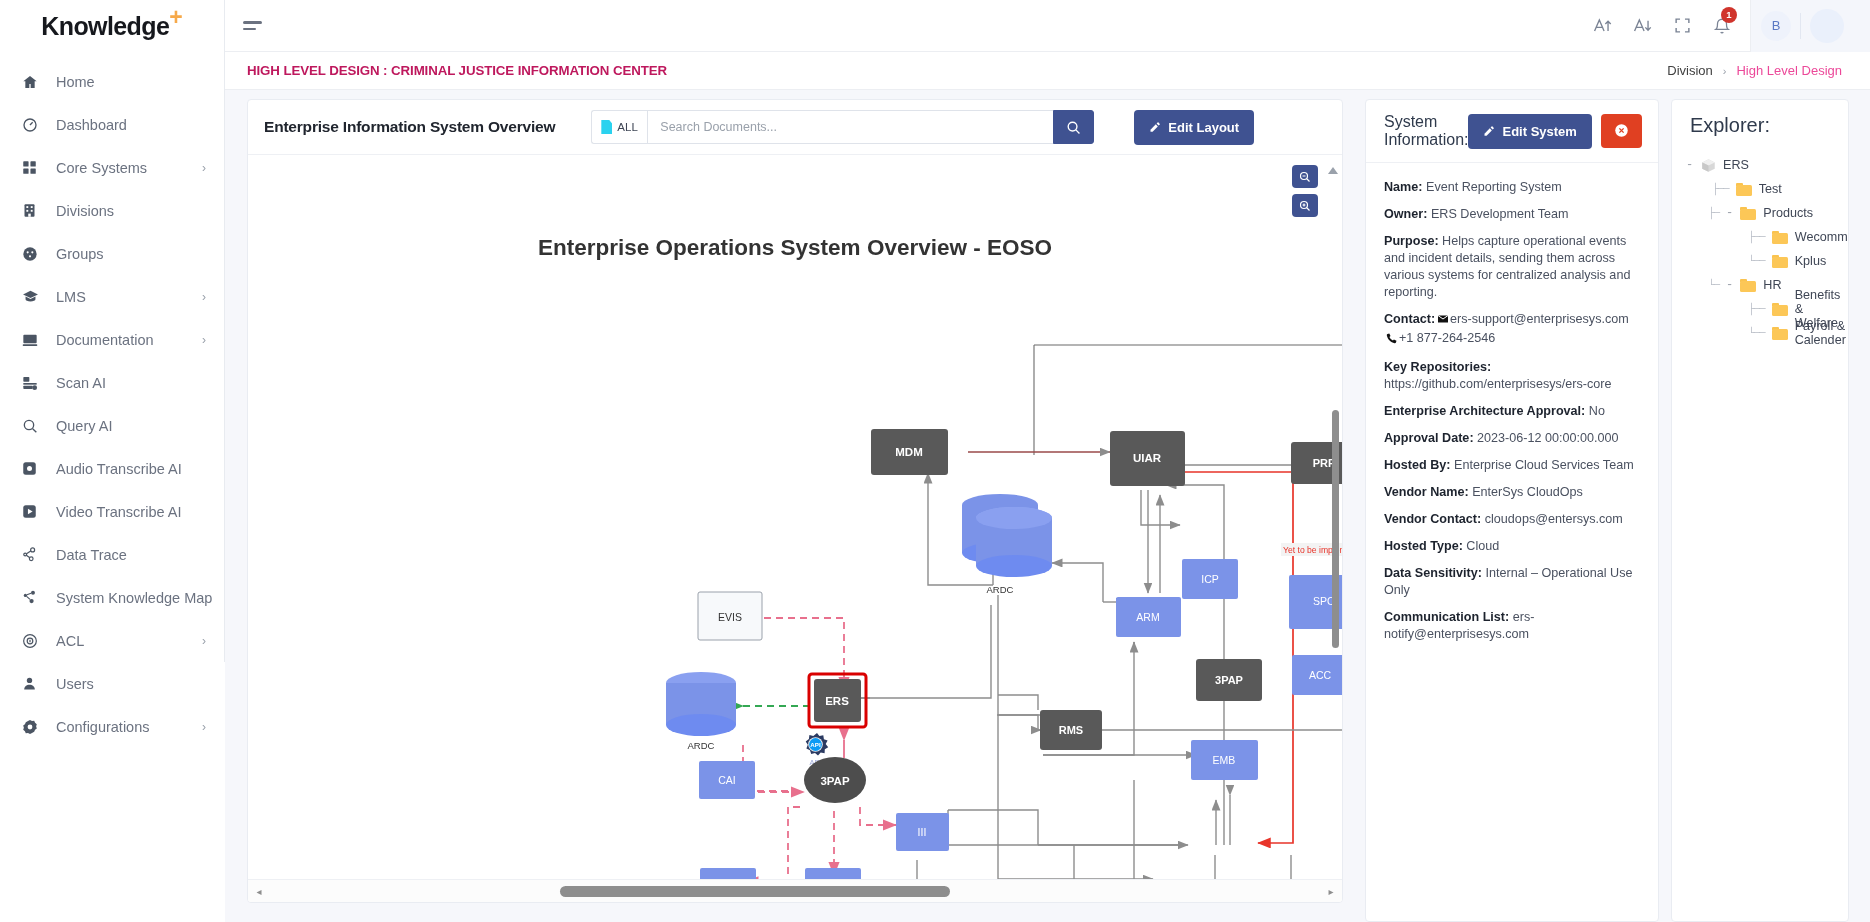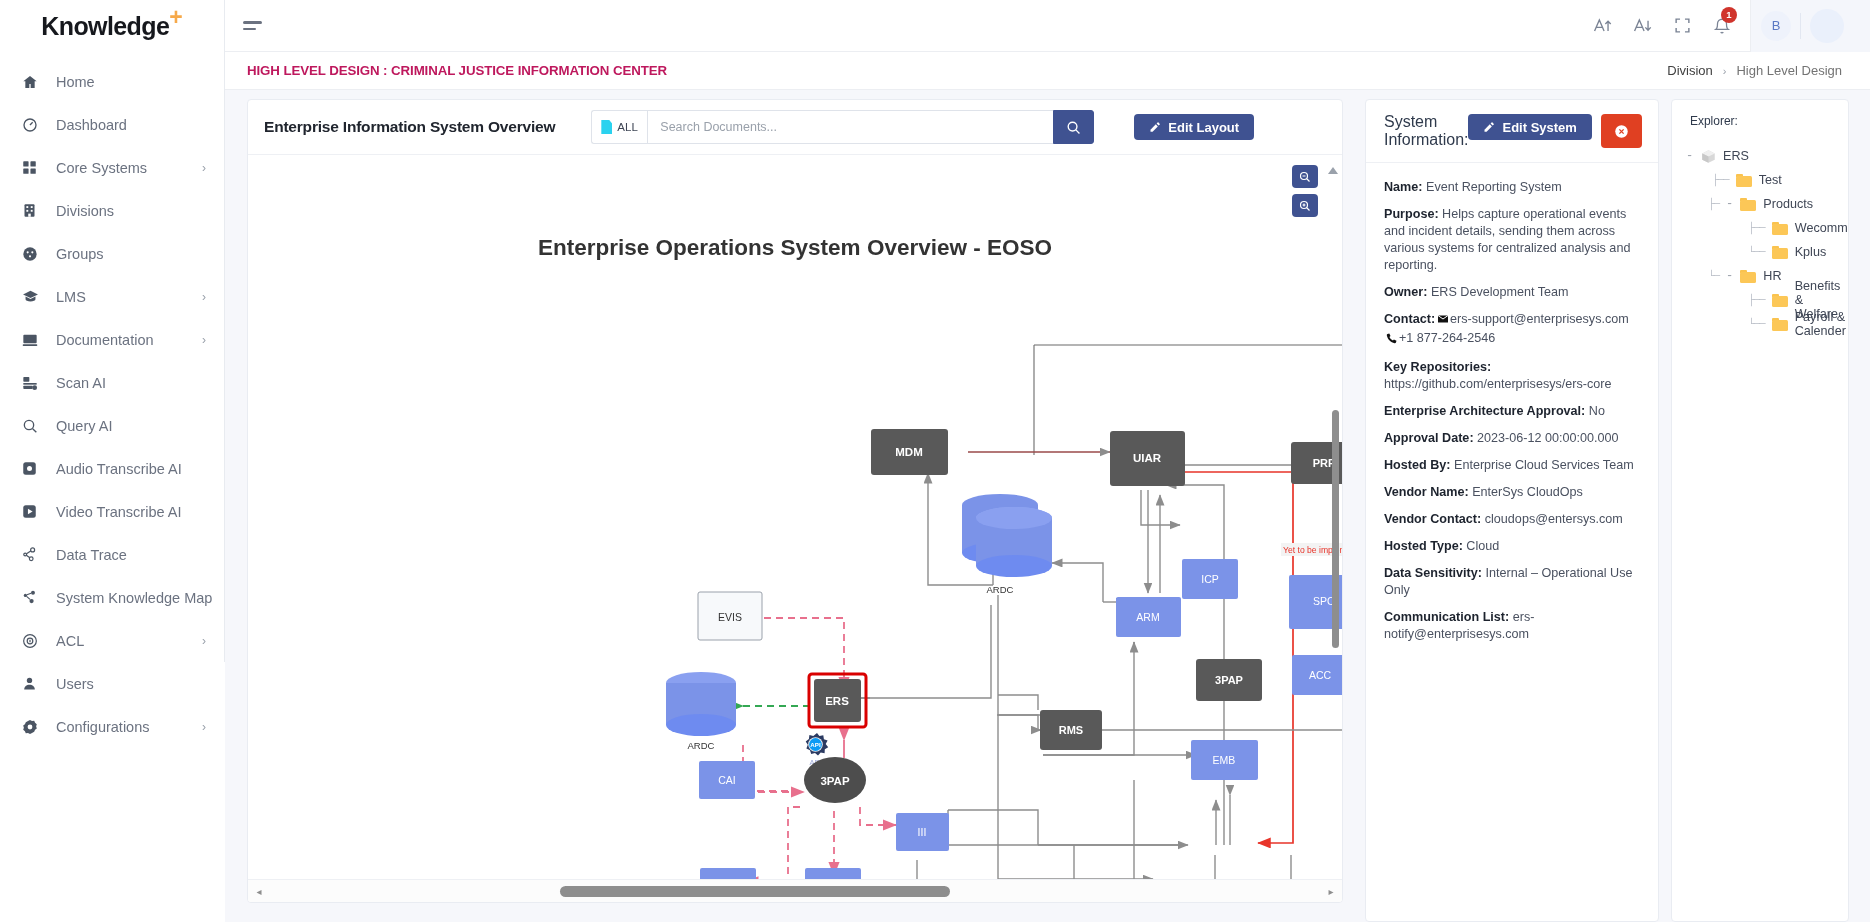--- a/index.html
+++ b/index.html
@@ -125,21 +125,21 @@
   .page-title {
     font-size: 13.3px; font-weight: 700; color: #be185d;
     letter-spacing: -0.1px;
   }
   .crumbs {
     margin-left: auto; display: flex; align-items: center; gap: 10px;
     font-size: 13px;
   }
   .crumb-a { color: #404040; cursor: pointer; }
   .crumb-sep { color: #9aa1ab; font-size: 11px; }
-  .crumb-cur { color: #737373; }
+  .crumb-cur { color: #ec4899; }
 
   
   .content {
     flex: 1 1 auto; display: flex; gap: 0;
     padding: 9px 0 0 0;
     min-height: 0;
   }
   .left-col {
     flex: 0 0 1096px;
     margin-left: 22px;
@@ -199,21 +199,21 @@
   .search-btn {
     height: 34px; width: 41px;
     background: #3f5291; border: 1px solid #3f5291;
     border-radius: 0 3px 3px 0;
     display: flex; align-items: center; justify-content: center;
     color: #fff; cursor: pointer;
   }
   .btn-primary {
     background: #3f5291; color: #fff; border: none;
     border-radius: 4px;
-    height: 26px; padding: 0 15px;
+    height: 35px; padding: 0 15px;
     font-size: 13px; font-weight: 700;
     display: inline-flex; align-items: center; gap: 7px;
     cursor: pointer;
     font-family: "Liberation Sans", sans-serif;
     white-space: nowrap;
   }
   .btn-danger {
     background: #e04022; color: #fff; border: none;
     border-radius: 4px;
     height: 34px; width: 41px;
@@ -293,21 +293,21 @@
     padding: 16px 18px 20px 18px;
     font-size: 12.6px; color: #3f4655; line-height: 1.35;
   }
   .kv { margin-bottom: 10px; }
   .kv:last-child { margin-bottom: 0; }
   .k { font-weight: 700; color: #1d232e; }
   .v { color: #4a5160; }
   .inline-ico { display: inline-block; vertical-align: -2px; margin: 0 1px 0 2px; }
 
   .explorer-card { flex: 1 1 auto; min-height: 0; }
-  .explorer-title { font-size: 12px; color: #2f3a4c; padding: 14px 18px 6px 18px; }
+  .explorer-title { font-size: 20px; color: #2f3a4c; padding: 14px 18px 6px 18px; }
   .tree { padding: 10px 0 16px 14px; font-size: 12.6px; color: #3f4655; }
   .tnode {
     display: flex; align-items: center; gap: 7px;
     height: 24px; cursor: pointer;
   }
   .tdash { color: #9aa1ab; font-family: "Liberation Mono", monospace; font-size: 12px; }
   .folder {
     width: 16px; height: 13px; position: relative; flex: 0 0 16px;
   }
   .folder::before {
@@ -932,26 +932,26 @@
             </button>
           </div>
         </div>
 
         <div class="sysinfo-body">
           <div class="kv">
             <span class="k">Name:</span>
             <span class="v">Event Reporting System</span>
           </div>
           <div class="kv">
+            <span class="k">Owner:</span>
+            <span class="v">ERS Development Team</span>
+          </div>
+          <div class="kv">
             <span class="k">Purpose:</span>
             <span class="v">Helps capture operational events and incident details, sending them across various systems for centralized analysis and reporting.</span>
-          </div>
-          <div class="kv">
-            <span class="k">Owner:</span>
-            <span class="v">ERS Development Team</span>
           </div>
           <div class="kv">
             <span class="k">Contact:</span><span class="inline-ico"><svg width="12" height="12" viewBox="0 0 24 24" fill="#111">
                   <path d="M2 5h20v14H2z"></path>
                   <path d="M2 5l10 7 10-7" stroke="#fff" stroke-width="2" fill="none"></path>
                 </svg></span><span class="v">ers-support@enterprisesys.com</span>
             <span class="inline-ico"><svg width="12" height="12" viewBox="0 0 24 24" fill="#111">
                   <path d="M6.6 3 9 8.2l-2.2 1.9a13 13 0 0 0 7.1 7.1l1.9-2.2 5.2 2.4-1.1 3.6c-.4 1.2-1.6 1.5-2.7 1.3C9.8 20.9 3.1 14.2 1.7 6.8 1.5 5.7 1.8 4.5 3 4.1z"></path>
                 </svg></span><span class="v">+1 877-264-2546</span>
           </div>

